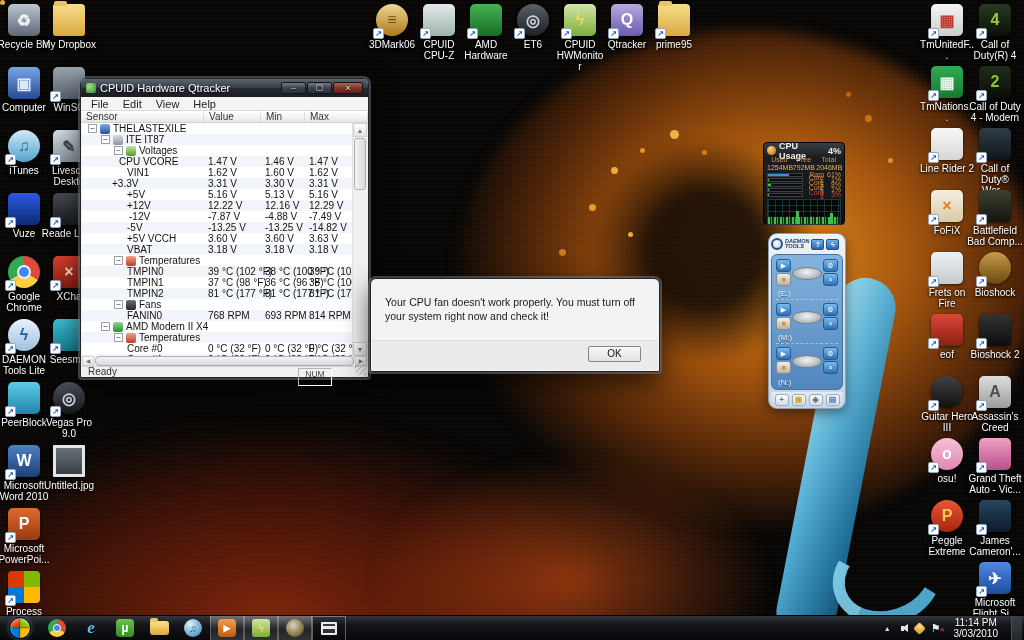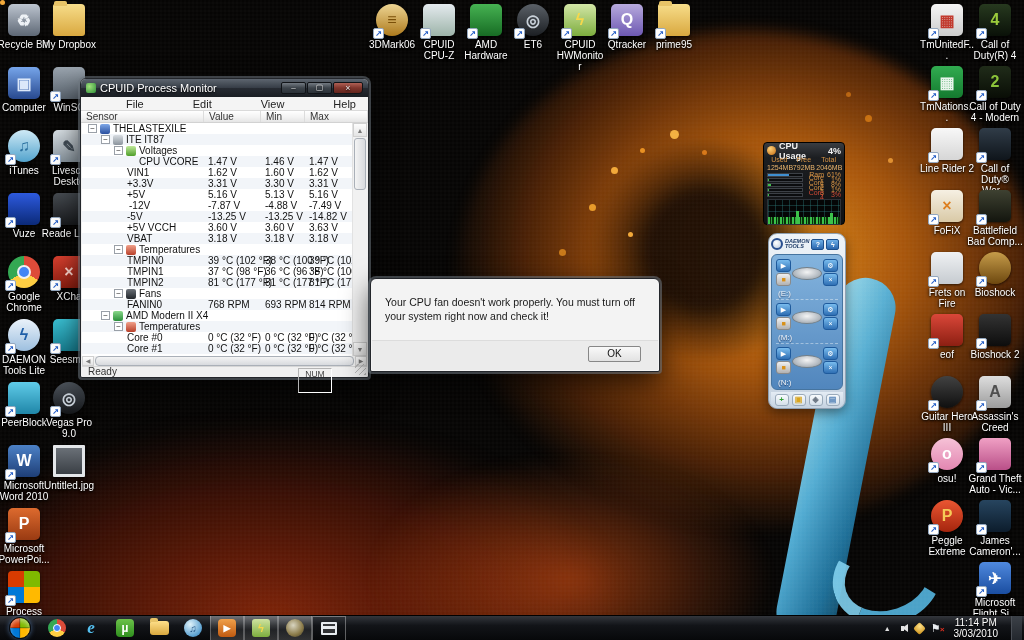--- a/index.html
+++ b/index.html
@@ -64,21 +64,21 @@
      background:linear-gradient(#5d656f,#373e47 48%,#262b32 52%,#1a1e23);
      border-radius:5px 5px 0 0; color:#fff; font-size:11px; text-shadow:0 1px 2px #000; }
   .appicon { width:10px; height:10px; border-radius:2px; background:radial-gradient(circle at 35% 35%, #9fe07a, #2f8f3a); }
   .capbtns { margin-left:auto; display:flex; gap:1px; }
   .cbtn { width:25px; height:12px; border:1px solid #111418; border-radius:2px; color:#e8e8e8;
      background:linear-gradient(#737a82,#3c434a 50%,#2b3138); font-size:8px; line-height:10px; text-align:center; }
   .cbtn.close { width:30px; background:linear-gradient(#b06055,#7e352c 50%,#63241d); border-radius:2px 2px 4px 2px; }
   .cbtn-min::before{content:"–";} .cbtn-max::before{content:"▢";} .cbtn-x::before{content:"×"; font-size:9px;}
   .menubar { height:14px; background:#f4f4f4; border-bottom:1px solid #dadada; display:flex;
      font-size:11px; color:#222; padding-left:3px; }
-  .menu-item { padding:0 7px; line-height:14px;margin-left:35px; }
+  .menu-item { padding:0 7px; line-height:14px; }
   .colhdr { height:12px; display:flex; background:linear-gradient(#ffffff,#f3f3f3 55%,#e5e5e5);
      border-bottom:1px solid #d2d2d2; font-size:10px; color:#333; }
   .colhdr span { border-right:1px solid #dcdcdc; padding-left:5px; line-height:12px; overflow:hidden; }
   .ch-sensor{width:123px;} .ch-value{width:57px;} .ch-min{width:44px;} .ch-max{flex:1; border-right:none;}
   .rows { position:absolute; left:1px; right:1px; top:44px; height:233px; overflow:hidden; background:#fff; }
   .trow { height:11px; position:relative; display:flex; align-items:center; font-size:10px; color:#111; white-space:nowrap; }
   .trow.alt { background:#f2f5f9; }
   .tname { display:flex; align-items:center; gap:3px; }
   .expbox { width:9px; height:9px; border:1px solid #9aa0a8; background:#fff; font-size:8px; line-height:7px;
      text-align:center; color:#333; flex:none; }
@@ -95,21 +95,21 @@
   .vs-thumb { position:absolute; left:1px; right:1px; top:15px; height:52px; border:1px solid #aab0b8;
      border-radius:3px; background:linear-gradient(90deg,#f4f4f4,#d8dade); }
   .hscroll { position:absolute; left:1px; right:1px; top:277px; height:10px; background:#f1f1f1; font-size:6px; color:#777; }
   .hs-l,.hs-r { position:absolute; top:0; bottom:0; width:12px; background:linear-gradient(#fdfdfd,#e4e4e4);
      border:1px solid #d0d0d0; text-align:center; line-height:9px; }
   .hs-l{left:0;} .hs-r{right:0;}
   .hs-thumb { position:absolute; left:13px; right:13px; top:0; bottom:0; border:1px solid #aab0b8;
      border-radius:4px; background:linear-gradient(#f4f4f4,#d8dade); }
   .statusbar { position:absolute; left:1px; right:1px; bottom:1px; top:287px; background:#f0f0f0;
      border-top:1px solid #d6d6d6; font-size:10px; color:#333; display:flex; align-items:center; padding:0 6px; }
-  .numbox { position:absolute; right:35px; top:1px; width:34px; height:25px; font-size:8.5px; text-align:center;
+  .numbox { position:absolute; right:35px; top:1px; width:34px; height:18px; font-size:8.5px; text-align:center;
      line-height:10px; border:1px solid #b4b4b4; border-right-color:#fff; border-bottom-color:#fff; color:#444; }
   .grip { position:absolute; right:1px; bottom:1px; width:11px; height:11px;
      background:repeating-linear-gradient(135deg, transparent 0 2px, #b8b8b8 2px 3px, transparent 3px 4px); }
 
   
   #warndlg { left:370px; top:278px; width:290px; height:94px; z-index:20; background:#f3f3f3; }
   #warndlg .titlebar { height:14px; font-size:10.5px;
      background:linear-gradient(#6d7683,#3e4651 48%,#2a3039 52%,#1d2228); }
   #warndlg .cbtn.close { width:24px; height:11px; }
   .dlg-body { padding:16px 14px 0; font-size:10.5px; color:#1a1a1a; line-height:14px; }
@@ -446,21 +446,21 @@
       </div>
       <div class="dicon" style="left: 967px; top: 562px; width: 56px;">
         <span class="dicon-img shape-sq" style="background: linear-gradient(rgb(79, 137, 222), rgb(26, 77, 160)); color: rgb(255, 255, 255);">✈<span class="sc-arrow">↗</span></span>
         <span class="dlabel">Microsoft Flight Si...</span>
       </div>
     </div>
 
   <div class="win" id="hwmon">
     <div class="titlebar">
       <span class="appicon"></span>
-      <span>CPUID Process Monitor</span>
+      <span>CPUID Hardware Qtracker</span>
       <span class="capbtns">
         <span class="cbtn cbtn-min"></span>
         <span class="cbtn cbtn-max"></span>
         <span class="cbtn close cbtn-x"></span>
       </span>
     </div>
     <div class="menubar">
       <span class="menu-item">File</span>
       <span class="menu-item">Edit</span>
       <span class="menu-item">View</span>
@@ -497,50 +497,58 @@
           <span class="tname" style="padding-left: 32px;">
             <span class="expbox">−</span>
             <span class="ticon ti-volt"></span>
             <span>Voltages</span>
           </span>
           <span class="tval"></span>
           <span class="tmin"></span>
           <span class="tmax"></span>
         </div>
         <div class="trow alt">
-          <span class="tname" style="padding-left: 57px;">
+          <span class="tname" style="padding-left: 37px;">
             <span>CPU VCORE</span>
           </span>
           <span class="tval">1.47 V</span>
           <span class="tmin">1.46 V</span>
           <span class="tmax">1.47 V</span>
         </div>
         <div class="trow">
           <span class="tname" style="padding-left: 45px;">
             <span>VIN1</span>
           </span>
           <span class="tval">1.62 V</span>
           <span class="tmin">1.60 V</span>
           <span class="tmax">1.62 V</span>
         </div>
         <div class="trow alt">
-          <span class="tname" style="padding-left: 45px;">
+          <span class="tname" style="padding-left: 30px;">
             <span>+3.3V</span>
           </span>
           <span class="tval">3.31 V</span>
           <span class="tmin">3.30 V</span>
           <span class="tmax">3.31 V</span>
         </div>
         <div class="trow">
           <span class="tname" style="padding-left: 45px;">
             <span>+5V</span>
           </span>
           <span class="tval">5.16 V</span>
           <span class="tmin">5.13 V</span>
           <span class="tmax">5.16 V</span>
+        </div>
+        <div class="trow alt">
+          <span class="tname" style="padding-left: 45px;">
+            <span>+12V</span>
+          </span>
+          <span class="tval">12.22 V</span>
+          <span class="tmin">12.16 V</span>
+          <span class="tmax">12.29 V</span>
         </div>
         <div class="trow">
           <span class="tname" style="padding-left: 47px;">
             <span>-12V</span>
           </span>
           <span class="tval">-7.87 V</span>
           <span class="tmin">-4.88 V</span>
           <span class="tmax">-7.49 V</span>
         </div>
         <div class="trow alt">

